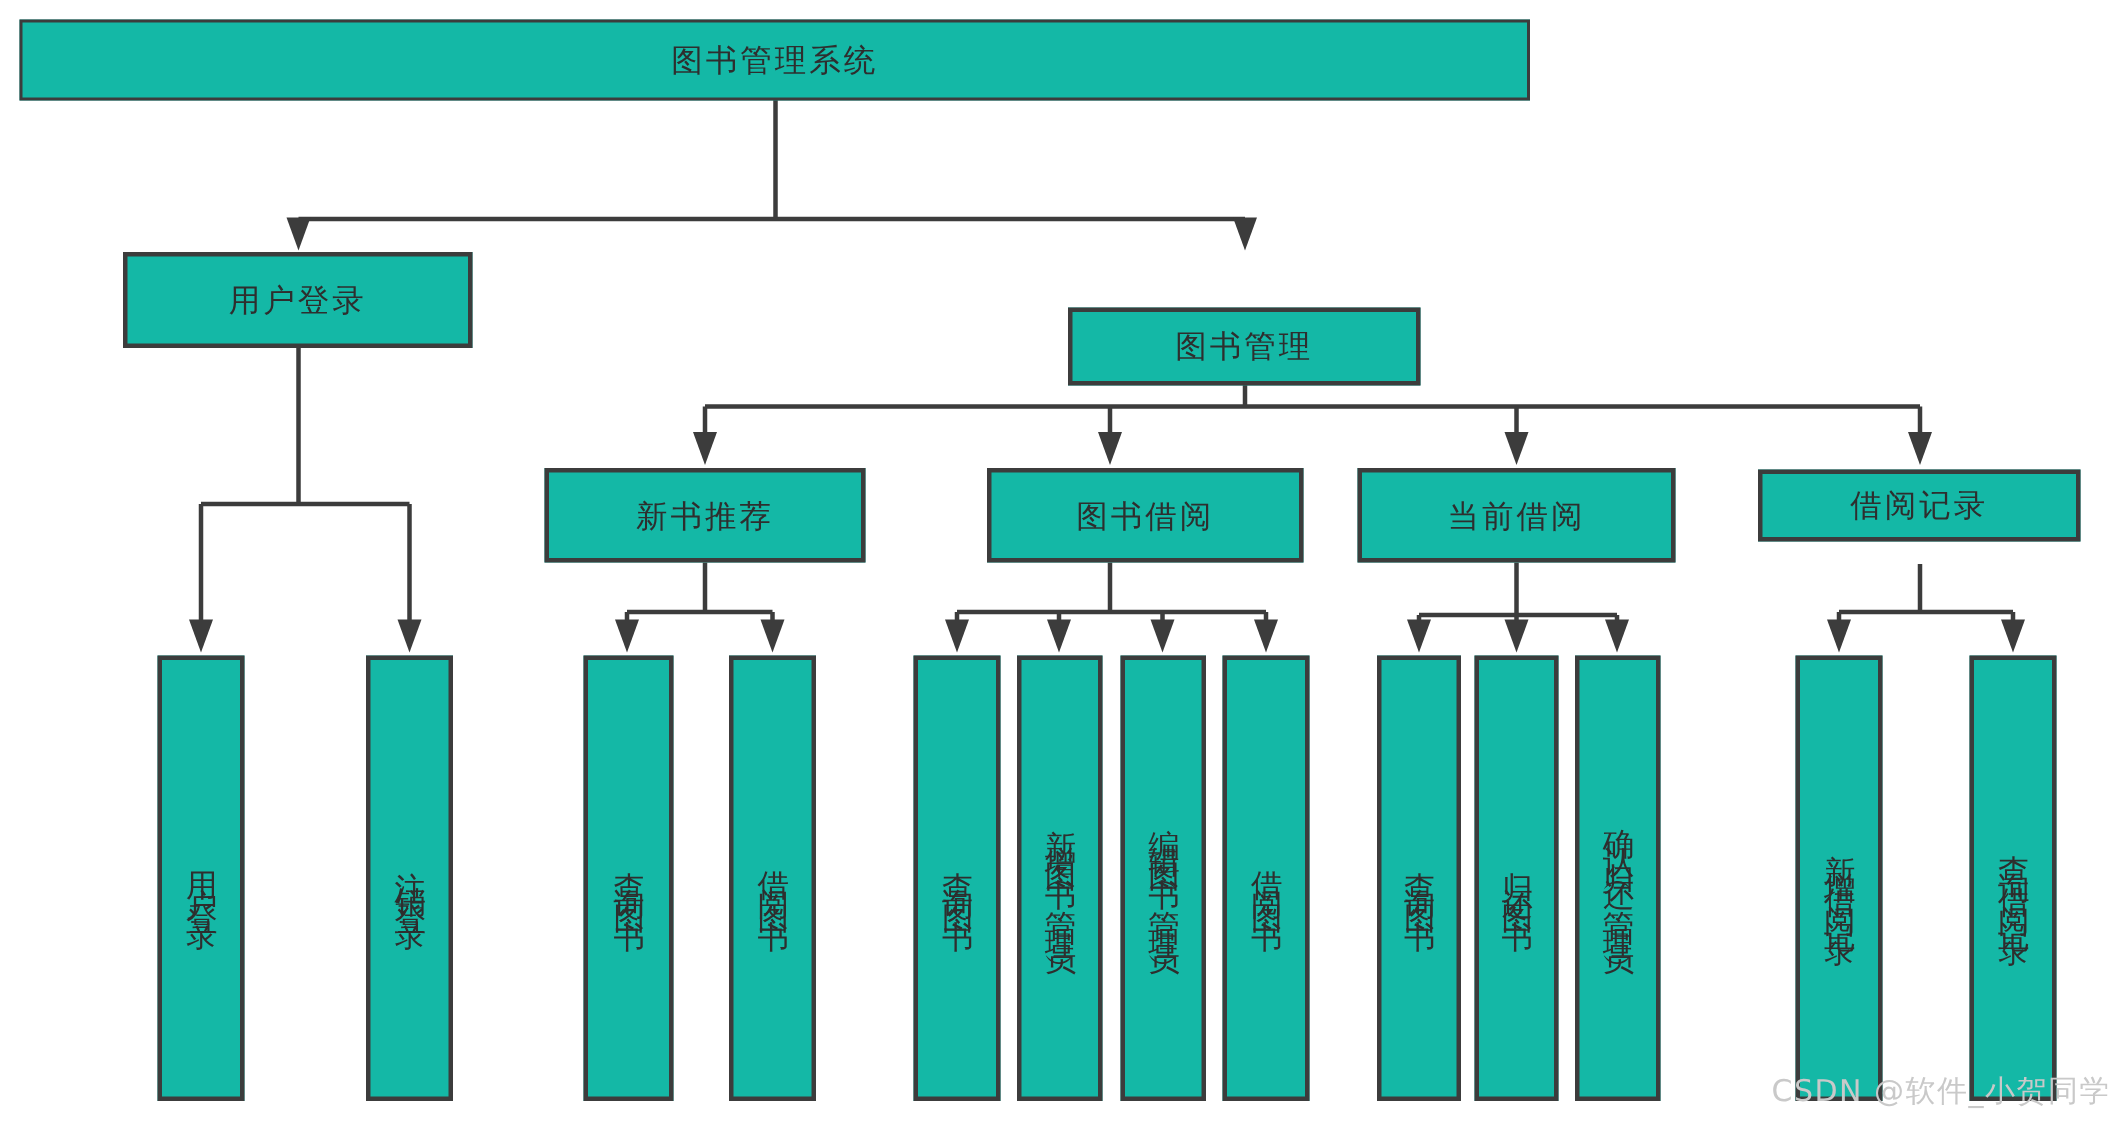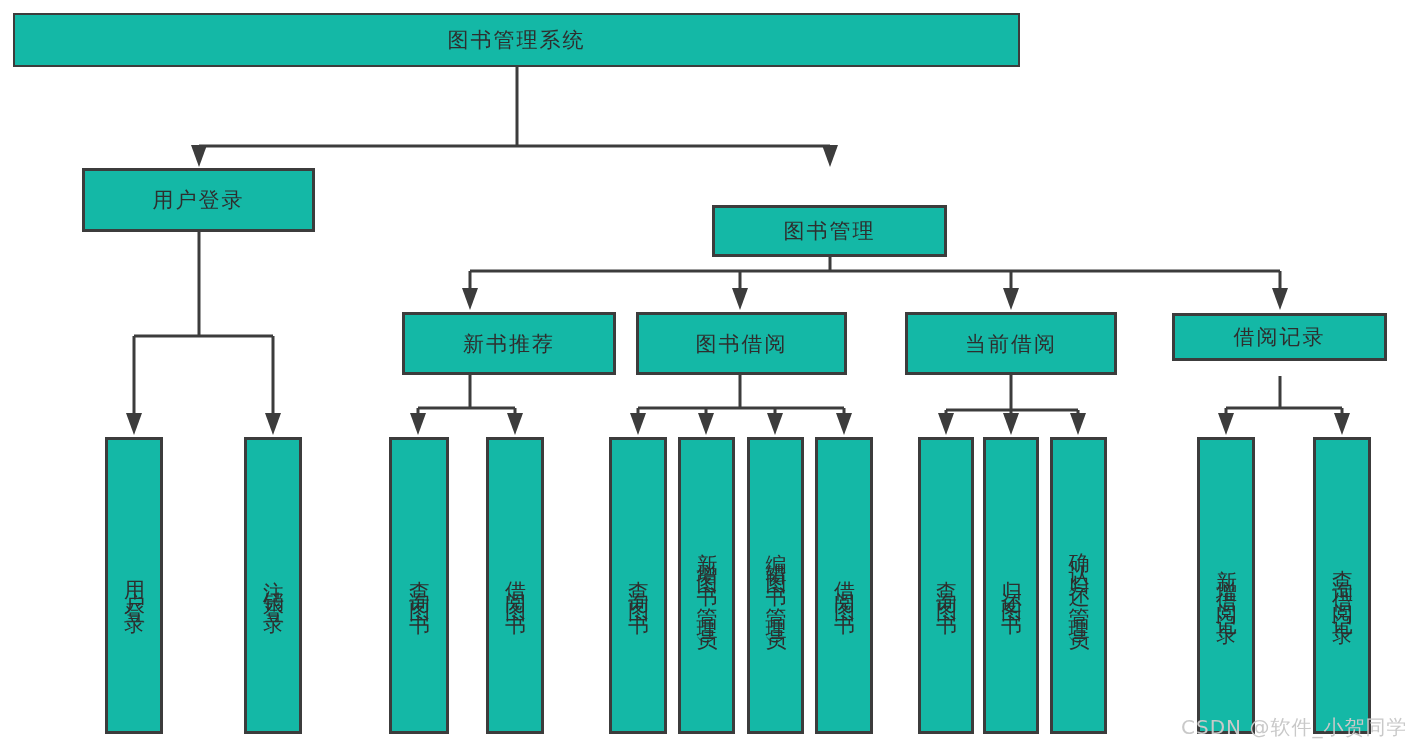--- a/index.html
+++ b/index.html
@@ -101,22 +101,22 @@
     <path class="line" d="M1280,376 L1280,408 M1226,408 L1342,408 M1226,408 L1226,420 M1342,408 L1342,420"></path>
     <path class="arrow" d="M1218,413 L1234,413 L1226,435 Z"></path>
     <path class="arrow" d="M1334,413 L1350,413 L1342,435 Z"></path>
   </svg>
 
   <div class="node hbox root-box" style="left:13px; top:13px; width:1007px; height:54px;">图书管理系统</div>
 
   <div class="node hbox" style="left:82px; top:168px; width:233px; height:64px;">用户登录</div>
   <div class="node hbox" style="left:712px; top:169px; width:235px; height:52px;margin-top:36px;">图书管理</div>
 
-  <div class="node hbox" style="left:363px; top:312px; width:214px; height:63px;margin-left:39px;">新书推荐</div>
-  <div class="node hbox" style="left:636px; top:312px; width:211px; height:63px;">图书借阅</div>
+  <div class="node hbox" style="left:363px; top:312px; width:214px; height:63px;">新书推荐</div>
+  <div class="node hbox" style="left:658px; top:312px; width:211px; height:63px;">图书借阅</div>
   <div class="node hbox" style="left:905px; top:312px; width:212px; height:63px;text-align:center;">当前借阅</div>
   <div class="node hbox" style="left:1172px; top:313px; width:215px; height:48px;">借阅记录</div>
 
   <div class="node vbox" style="left:105px; top:437px; width:58px; height:297px;">用户登录</div>
   <div class="node vbox" style="left:244px; top:437px; width:58px; height:297px;">注销登录</div>
 
   <div class="node vbox" style="left:389px; top:437px; width:60px; height:297px;">查询图书</div>
   <div class="node vbox" style="left:486px; top:437px; width:58px; height:297px;">借阅图书</div>
 
   <div class="node vbox" style="left:609px; top:437px; width:58px; height:297px;">查询图书</div>

